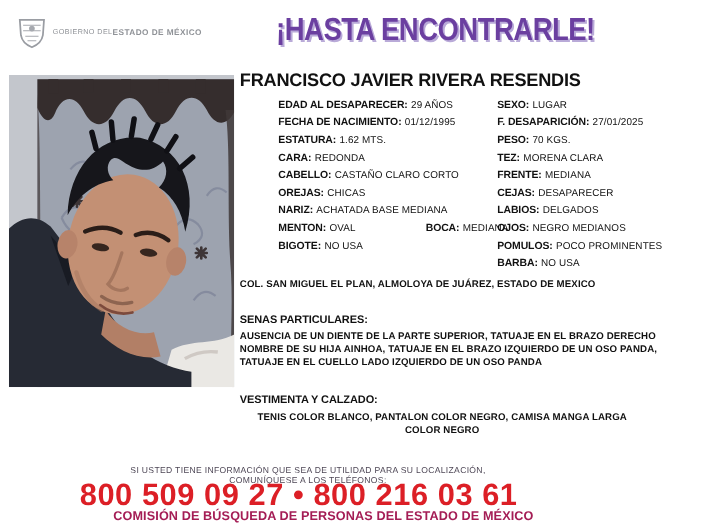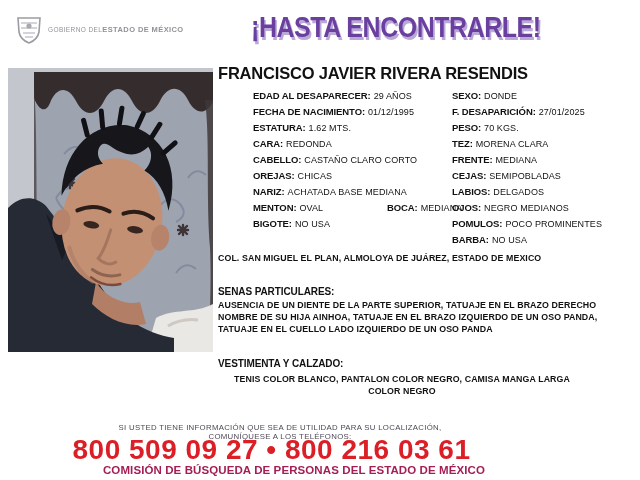--- a/index.html
+++ b/index.html
@@ -121,26 +121,26 @@
     <div class="frow"><b>ESTATURA:</b><span>1.62 MTS.</span></div>
     <div class="frow"><b>CARA:</b><span>REDONDA</span></div>
     <div class="frow"><b>CABELLO:</b><span>CASTAÑO CLARO CORTO</span></div>
     <div class="frow"><b>OREJAS:</b><span>CHICAS</span></div>
     <div class="frow"><b>NARIZ:</b><span>ACHATADA BASE MEDIANA</span></div>
     <div class="frow"><b>MENTON:</b><span>OVAL</span><span class="pair2"><b>BOCA:</b><span>MEDIANA</span></span></div>
     <div class="frow"><b>BIGOTE:</b><span>NO USA</span></div>
   </div>
 
   <div class="col col-right">
-    <div class="frow"><b>SEXO:</b><span>DONDE</span></div>
+    <div class="frow"><b>SEXO:</b><span>LUGAR</span></div>
     <div class="frow"><b>F. DESAPARICIÓN:</b><span>27/01/2025</span></div>
     <div class="frow"><b>PESO:</b><span>70 KGS.</span></div>
     <div class="frow"><b>TEZ:</b><span>MORENA CLARA</span></div>
     <div class="frow"><b>FRENTE:</b><span>MEDIANA</span></div>
-    <div class="frow"><b>CEJAS:</b><span>SEMIPOBLADAS</span></div>
+    <div class="frow"><b>CEJAS:</b><span>DESAPARECER</span></div>
     <div class="frow"><b>LABIOS:</b><span>DELGADOS</span></div>
     <div class="frow"><b>OJOS:</b><span>NEGRO MEDIANOS</span></div>
     <div class="frow"><b>POMULOS:</b><span>POCO PROMINENTES</span></div>
     <div class="frow"><b>BARBA:</b><span>NO USA</span></div>
   </div>
 
   <div class="section" id="sec-lastseen">
     <div class="sec-value">COL. SAN MIGUEL EL PLAN, ALMOLOYA DE JUÁREZ, ESTADO DE MEXICO</div>
   </div>
 

